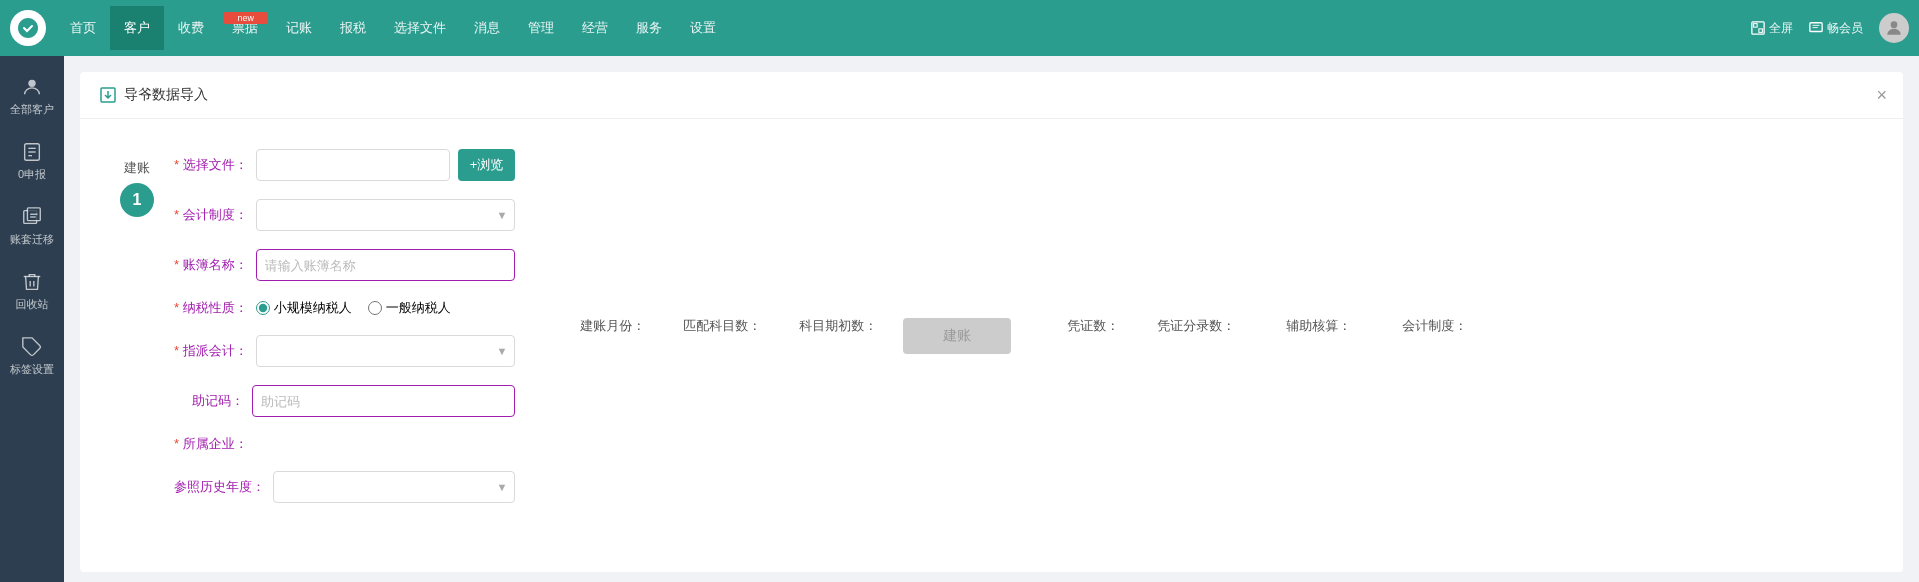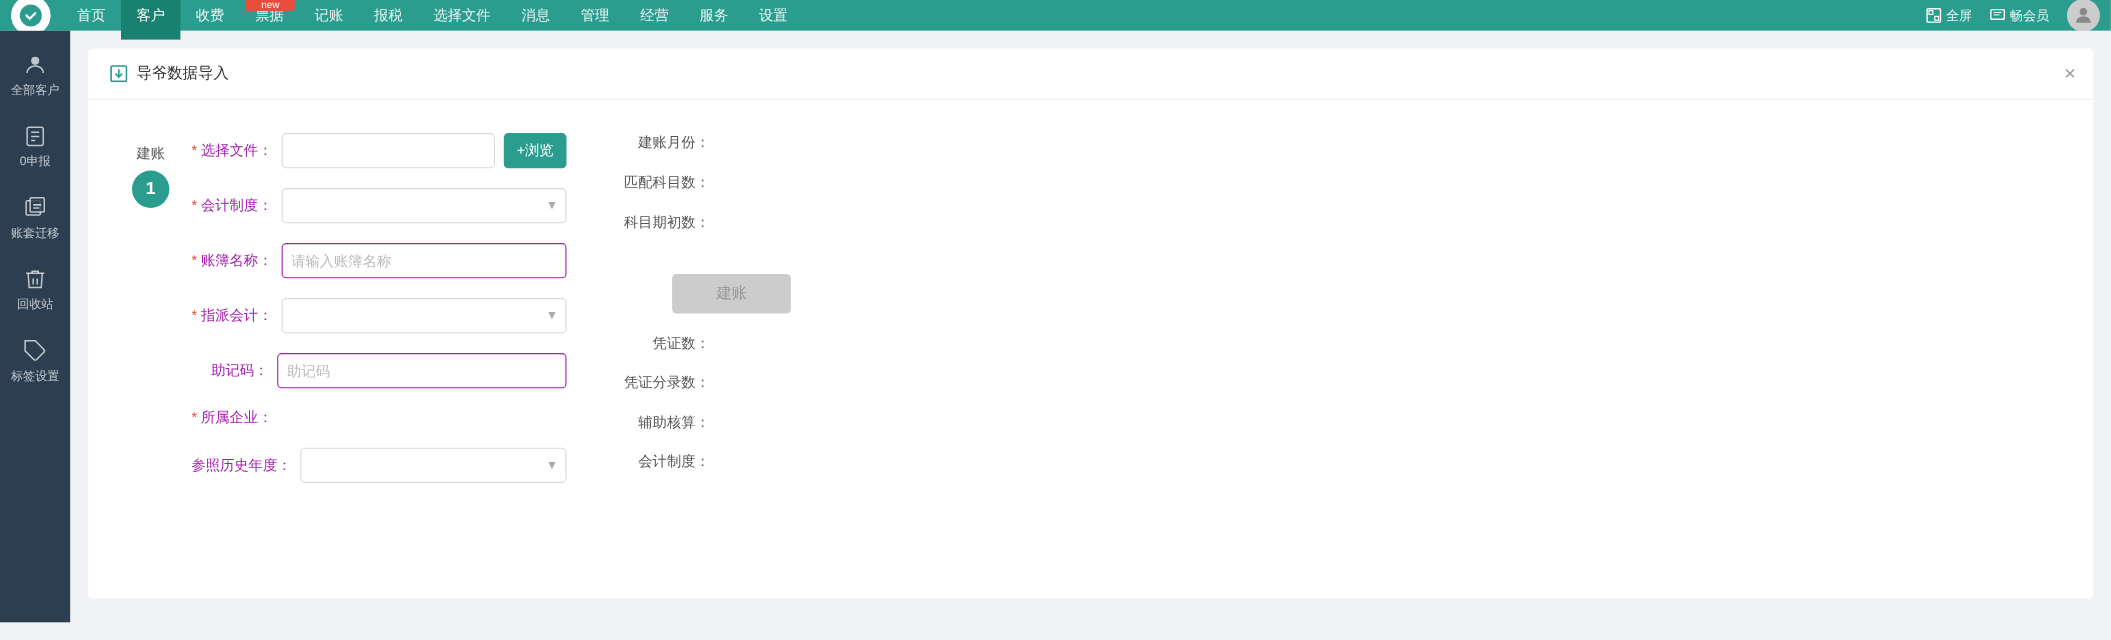--- a/index.html
+++ b/index.html
@@ -1,21 +1,21 @@
 <!DOCTYPE html>
 <html><head>
   <meta charset="utf-8">
   <style>
     * { box-sizing: border-box; margin: 0; padding: 0; }
     body { font-family: "Microsoft YaHei", sans-serif; font-size: 13px; background: #f0f2f5; }
 
     
     .top-nav {
       background: #2a9d8f;
-      height: 28px;
+      height: 56px;
       display: flex;
       align-items: center;
       padding: 0 10px;
       color: white;
     }
     .top-nav .logo {
       width: 36px;
       height: 36px;
       background: #fff;
       border-radius: 50%;
@@ -271,21 +271,20 @@
     }
     .radio-option input[type="radio"] {
       accent-color: #2a9d8f;
       width: 14px;
       height: 14px;
     }
 
     
     .info-section {
       display: flex;
-      flex-direction: column;
       gap: 18px;
       min-width: 220px;
       padding-top: 0;
     }
     .info-row {
       display: flex;
       align-items: center;
       gap: 8px;
     }
     .info-label {
@@ -449,20 +448,33 @@
                 </select>
                 <span class="select-arrow">▼</span>
               </div>
             </div>
 
             <div class="form-row">
               <label class="form-label required">账簿名称：</label>
               <input type="text" class="form-control" placeholder="请输入账簿名称" style="">
             </div>
 
+            <div class="form-row">
+              <label class="form-label required">纳税性质：</label>
+              <div class="radio-group">
+                <label class="radio-option">
+                  <input type="radio" name="tax-type" checked="" style="">
+                  <span>小规模纳税人</span>
+                </label>
+                <label class="radio-option">
+                  <input type="radio" name="tax-type" style="">
+                  <span>一般纳税人</span>
+                </label>
+              </div>
+            </div>
 
             <div class="form-row">
               <label class="form-label required">指派会计：</label>
               <div class="form-select-wrapper">
                 <select class="form-select">
                   <option value=""></option>
                 </select>
                 <span class="select-arrow">▼</span>
               </div>
             </div>

